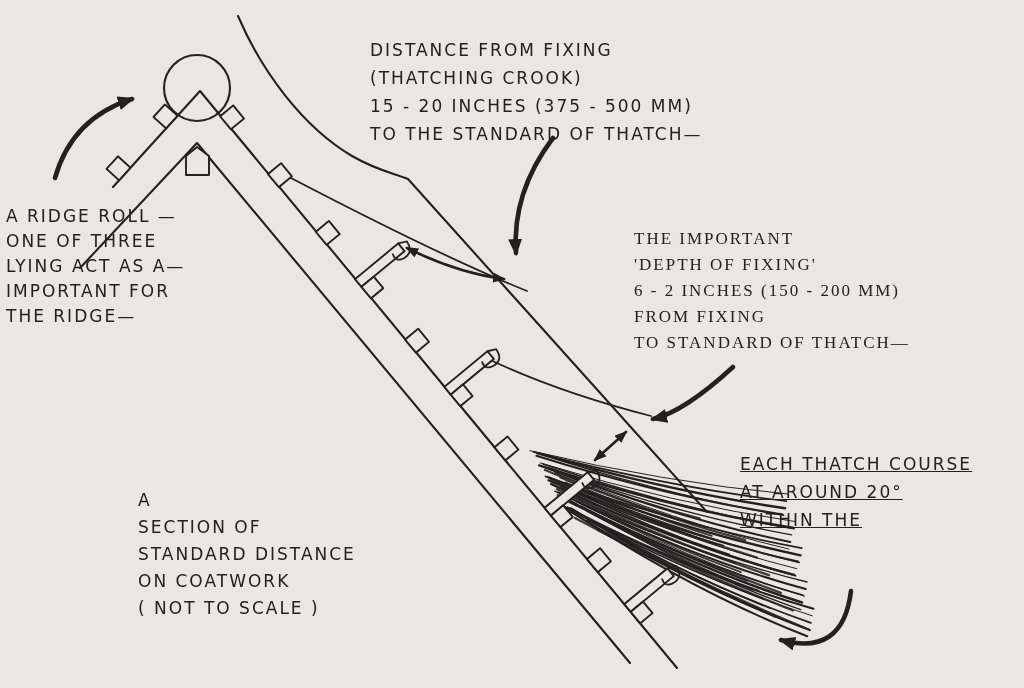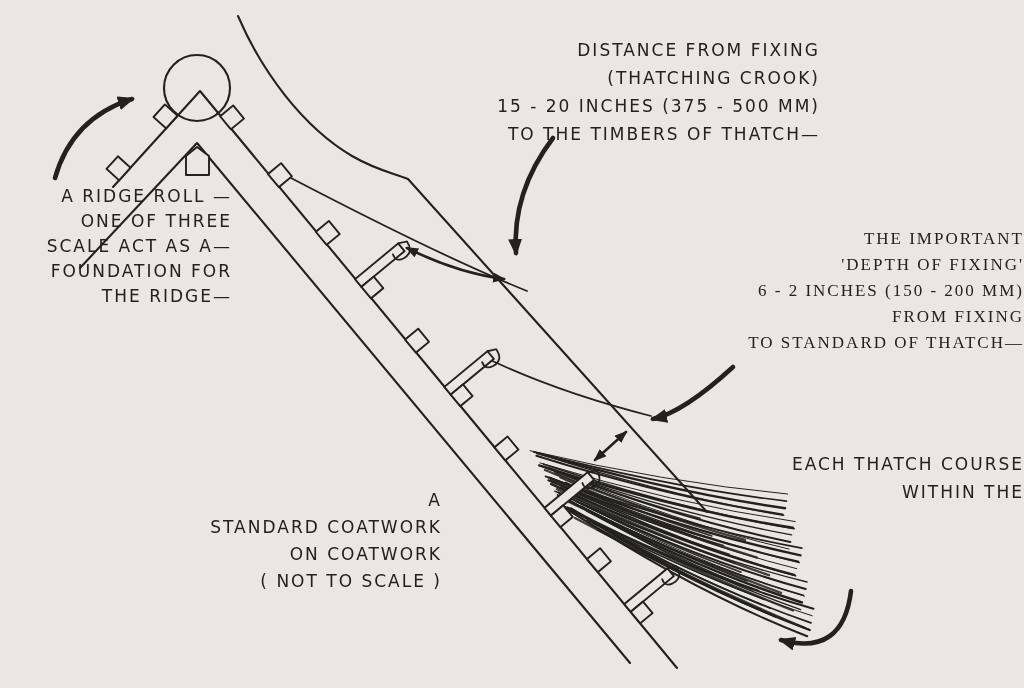--- a/index.html
+++ b/index.html
@@ -13,30 +13,30 @@
     font-family:"DejaVu Sans", sans-serif;
   }
   svg{position:absolute;left:0;top:0;}
   .line-ink{stroke:var(--ink);fill:none;stroke-width:2.1;stroke-linecap:round;stroke-linejoin:round;}
   .line-thin{stroke:var(--ink);fill:none;stroke-width:1.8;stroke-linecap:round;}
   .arrow-bold{stroke:var(--ink);fill:none;stroke-width:4.6;stroke-linecap:round;}
   .arrow-dim{stroke:var(--ink);fill:none;stroke-width:2.6;stroke-linecap:round;}
   .blockfill{fill:var(--paper);stroke:var(--ink);stroke-width:1.9;stroke-linejoin:round;}
   .straw{stroke:var(--ink);fill:none;stroke-linecap:round;}
   .note{
-    position:absolute;text-align:right;color:var(--ink);
+    position:absolute;text-align:left;color:var(--ink);
     font-size:17px;letter-spacing:2px;line-height:26px;
     white-space:nowrap;
   }
   .note .nl{white-space:nowrap;}
   #n-distance{left:370px;top:36px;width:450px;line-height:28px;}
-  #n-ridge{left:6px;top:184px;width:226px;line-height:25px;}
+  #n-ridge{left:6px;top:204px;width:226px;line-height:25px;}
   #n-depth{left:634px;top:226px;width:390px;line-height:26px;font-family:Liberation Serif, serif;}
   #n-caption{left:138px;top:487px;width:304px;line-height:27px;}
-  #n-course{left:740px;top:450px;width:284px;line-height:28px;}
+  #n-course{left:740px;top:450px;width:284px;line-height:28px;text-decoration:underline;}
 </style>
 </head>
 <body>
 
 <div class="stage">
 
   <svg width="1024" height="688" viewBox="0 0 1024 688">
     <defs>
       <marker id="mBold" markerUnits="userSpaceOnUse" markerWidth="22" markerHeight="18" refX="14" refY="7" orient="auto">
         <path d="M0,0 L17,7 L0,14 Z" fill="#24211d"></path>
@@ -179,44 +179,46 @@
     </g>
     <g>
       <path class="arrow-dim" d="M595,460 L626,432" marker-start="url(#mThinS)" marker-end="url(#mThin)"></path>
     </g>
   </svg>
 
   <div class="note" id="n-distance">
     <div class="nl">DISTANCE FROM FIXING</div>
     <div class="nl">(THATCHING CROOK)</div>
     <div class="nl">15 - 20 INCHES  (375 - 500 MM)</div>
-    <div class="nl">TO THE TIMBERS OF THATCH—</div>
+    <div class="nl">TO THE STANDARD OF THATCH—</div>
   </div>
 
   <div class="note" id="n-ridge">
     <div class="nl">A RIDGE ROLL —</div>
     <div class="nl">ONE OF THREE</div>
-    <div class="nl">SCALE ACT AS A—</div>
-    <div class="nl">FOUNDATION FOR</div>
+    <div class="nl">LYING ACT AS A—</div>
+    <div class="nl">IMPORTANT FOR</div>
     <div class="nl">THE RIDGE—</div>
   </div>
 
   <div class="note" id="n-depth">
     <div class="nl">THE IMPORTANT</div>
     <div class="nl">'DEPTH OF FIXING'</div>
     <div class="nl">6 - 2 INCHES (150 - 200 MM)</div>
     <div class="nl">FROM FIXING</div>
     <div class="nl">TO STANDARD OF THATCH—</div>
   </div>
 
   <div class="note" id="n-caption">
     <div class="nl">A</div>
-    <div class="nl">STANDARD COATWORK</div>
+    <div class="nl">SECTION OF</div>
+    <div class="nl">STANDARD DISTANCE</div>
     <div class="nl">ON COATWORK</div>
     <div class="nl">( NOT TO SCALE )</div>
   </div>
 
   <div class="note" id="n-course">
     <div class="nl">EACH THATCH COURSE</div>
+    <div class="nl">AT AROUND 20°</div>
     <div class="nl">WITHIN THE</div>
   </div>
 
 </div>
 
 </body></html>

